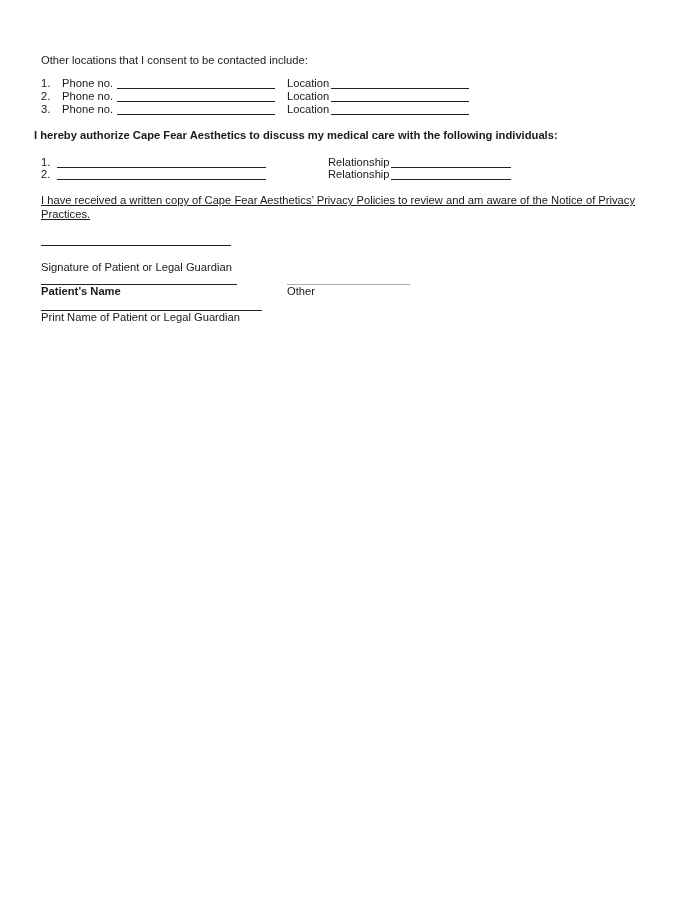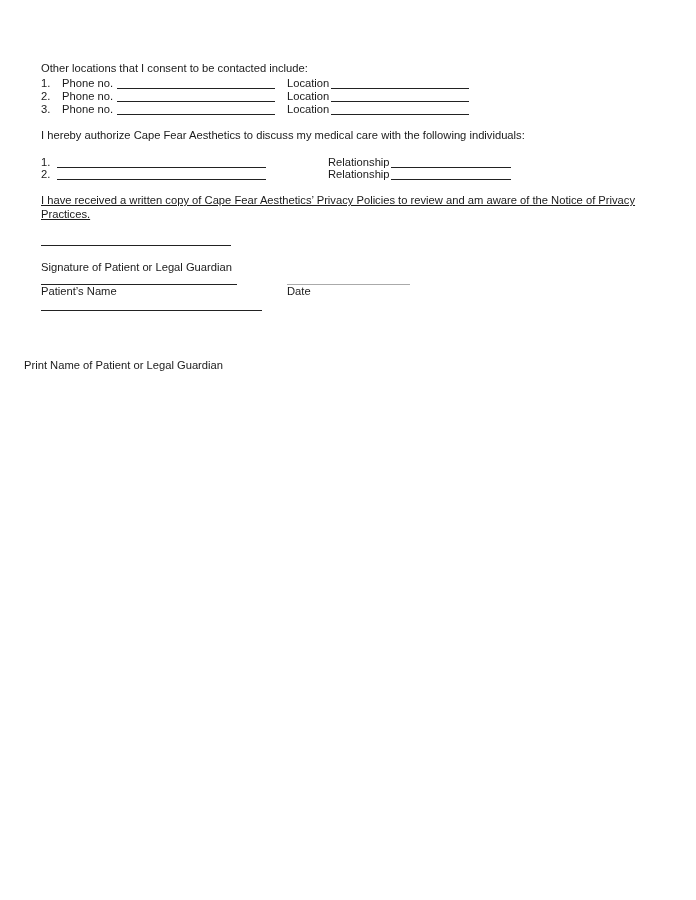--- a/index.html
+++ b/index.html
@@ -8,21 +8,21 @@
   .abs { position: absolute; white-space: nowrap; line-height: 13px; }
   .line { position: absolute; height: 0; border-top: 1px solid #222; }
   .line.light { border-top: 1px solid #aaa; }
   .para { position: absolute; left: 41px; width: 615px; line-height: 13.5px; white-space: normal; }
 </style>
 </head>
 <body>
 
 <div>
 
-  <div class="abs" style="left:41px; top:62px;">Other locations that I consent to be contacted include:</div>
+  <div class="abs" style="left:41px; top:54px;">Other locations that I consent to be contacted include:</div>
 
   <div>
     <span class="abs" style="left:41px; top:77px;">1.</span>
     <span class="abs" style="left:62px; top:77px;">Phone no.</span>
     <div class="line" style="left:117px; top:88px; width:158px;"></div>
     <span class="abs" style="left:287px; top:77px;">Location</span>
     <div class="line" style="left:331px; top:88px; width:138px;"></div>
   </div>
   <div>
     <span class="abs" style="left:41px; top:90px;">2.</span>
@@ -32,41 +32,41 @@
     <div class="line" style="left:331px; top:101px; width:138px;"></div>
   </div>
   <div>
     <span class="abs" style="left:41px; top:103px;">3.</span>
     <span class="abs" style="left:62px; top:103px;">Phone no.</span>
     <div class="line" style="left:117px; top:114px; width:158px;"></div>
     <span class="abs" style="left:287px; top:103px;">Location</span>
     <div class="line" style="left:331px; top:114px; width:138px;"></div>
   </div>
 
-  <div class="abs" style="left:41px; top:129px;">I hereby authorize Cape Fear Aesthetics to discuss my medical care with the following individuals:</div>
+  <div class="abs" style="left:34px; top:129px;font-weight:bold;">I hereby authorize Cape Fear Aesthetics to discuss my medical care with the following individuals:</div>
 
   <div>
     <span class="abs" style="left:41px; top:156px;">1.</span>
     <div class="line" style="left:57px; top:167px; width:209px;"></div>
     <span class="abs" style="left:328px; top:156px;">Relationship</span>
     <div class="line" style="left:391px; top:167px; width:120px;"></div>
   </div>
   <div>
     <span class="abs" style="left:41px; top:168px;">2.</span>
     <div class="line" style="left:57px; top:179px; width:209px;"></div>
     <span class="abs" style="left:328px; top:168px;">Relationship</span>
     <div class="line" style="left:391px; top:179px; width:120px;"></div>
   </div>
 
   <div class="para" style="top:194px;text-decoration:underline;">I have received a written copy of Cape Fear Aesthetics’ Privacy Policies to review and am aware of the Notice of Privacy Practices.</div>
 
   <div class="line" style="left:41px; top:245px; width:190px;"></div>
   <div class="abs" style="left:41px; top:246px;margin-top:15px;">Signature of Patient or Legal Guardian</div>
 
   <div class="line" style="left:41px; top:284px; width:196px;"></div>
-  <div class="abs" style="left:41px; top:285px;">Patient’s Name</div>
+  <div class="abs" style="left:41px; top:285px;font-weight:bold;">Patient’s Name</div>
   <div class="line light" style="left:287px; top:284px; width:123px;"></div>
-  <div class="abs" style="left:287px; top:285px;">Date</div>
+  <div class="abs" style="left:287px; top:285px;">Other</div>
 
   <div class="line" style="left:41px; top:310px; width:221px;"></div>
-  <div class="abs" style="left:24px; top:311px;margin-top:48px;">Print Name of Patient or Legal Guardian</div>
+  <div class="abs" style="left:41px; top:311px;">Print Name of Patient or Legal Guardian</div>
 
 </div>
 
 </body></html>

